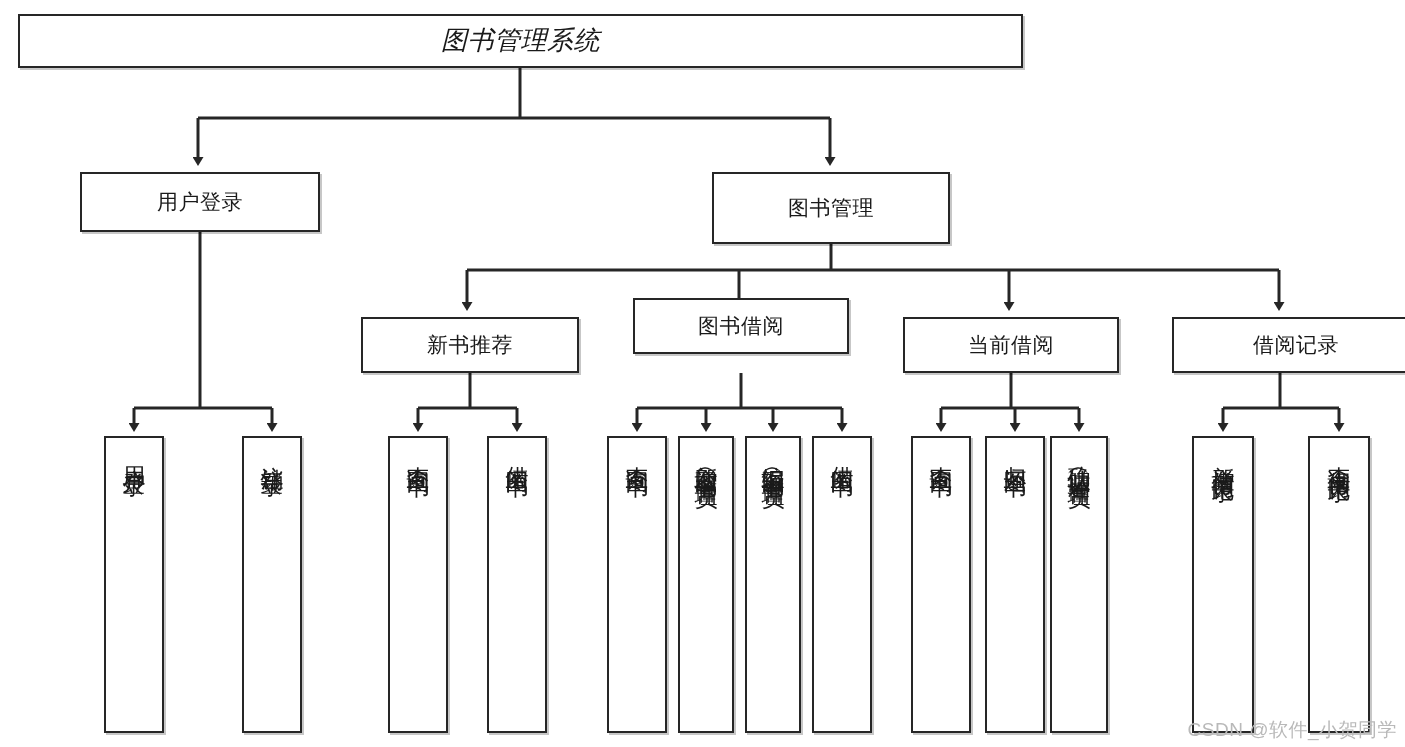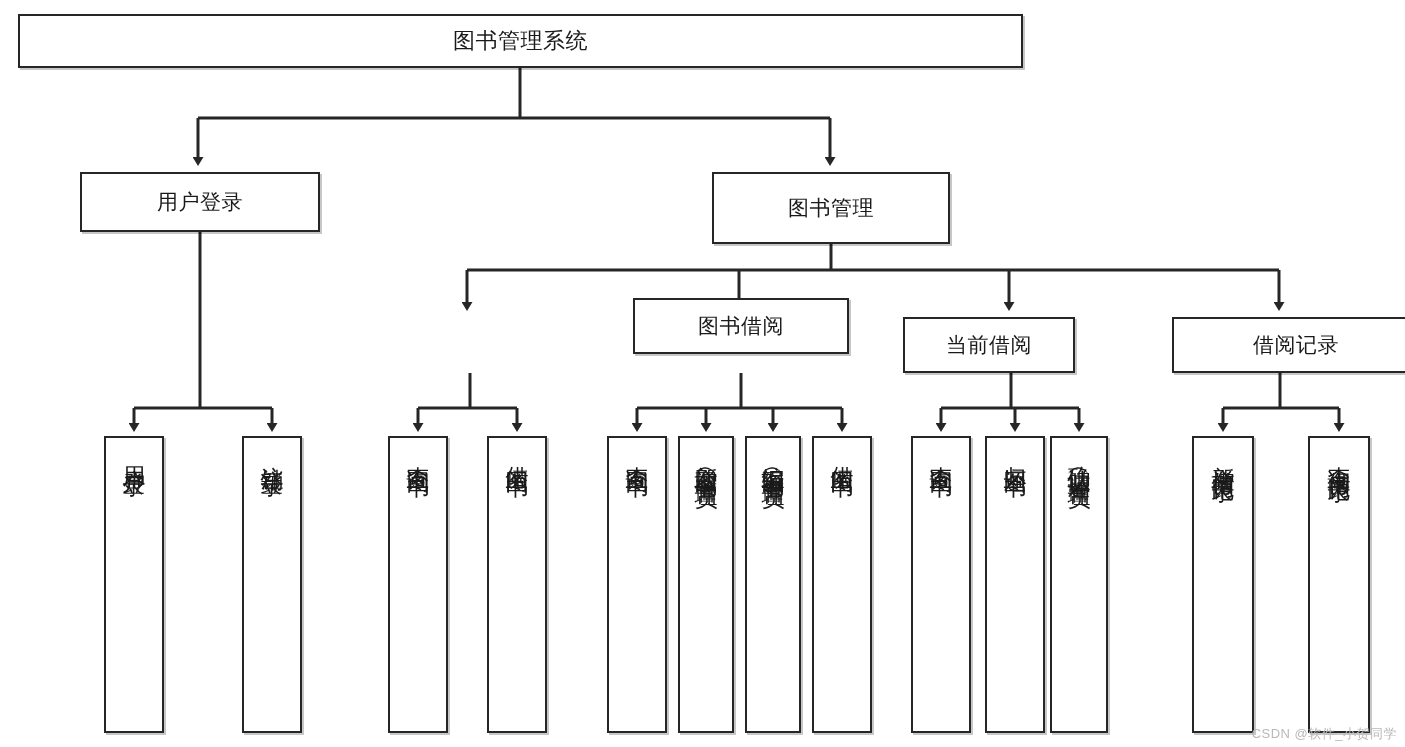--- a/index.html
+++ b/index.html
@@ -42,41 +42,42 @@
     text-align: center;
     letter-spacing: 0.5px;
   }
   
   .node.horiz .label {
     font-size: 21px;
     line-height: 1.2;
     white-space: nowrap;
   }
   .node.root .label {
-    font-size: 22px;
+    font-size: 26px;
+    font-style: italic;
   }
   
   .node.vert {
     align-items: flex-start;
     justify-content: center;
     padding-top: 10px;
   }
   .node.vert .label {
     writing-mode: vertical-rl;
     text-orientation: upright;
     font-size: 23px;
     line-height: 1.18;
     letter-spacing: 3px;
     white-space: nowrap;
   }
   #watermark {
     position: absolute;
     right: 8px;
     bottom: 4px;
-    font-size: 13px;
+    font-size: 19px;
     color: #b9b9b9;
     white-space: nowrap;
     z-index: 3;
     letter-spacing: 0.5px;
   }
 </style>
 </head>
 <body>
 
 <div id="canvas">
@@ -135,24 +136,27 @@
     <span class="label">图书管理系统</span>
   </div>
 
   <div class="node horiz" style="left:80px; top:172px; width:240px; height:60px;">
     <span class="label">用户登录</span>
   </div>
   <div class="node horiz" style="left:712px; top:172px; width:238px; height:72px;">
     <span class="label">图书管理</span>
   </div>
 
+  <div class="node horiz" style="left:361px; top:317px; width:218px; height:56px;">
+    <span class="label">新书推荐</span>
+  </div>
   <div class="node horiz" style="left:633px; top:298px; width:216px; height:56px;">
     <span class="label">图书借阅</span>
   </div>
-  <div class="node horiz" style="left:903px; top:317px; width:172px; height:56px;">
+  <div class="node horiz" style="left:903px; top:317px; width:216px; height:56px;">
     <span class="label">当前借阅</span>
   </div>
   <div class="node horiz" style="left:1172px; top:317px; width:248px; height:56px;">
     <span class="label">借阅记录</span>
   </div>
 
   <div class="node vert" style="left:104px; top:436px; width:60px; height:297px;">
     <span class="label">用户登录</span>
   </div>
   <div class="node vert" style="left:242px; top:436px; width:60px; height:297px;">

